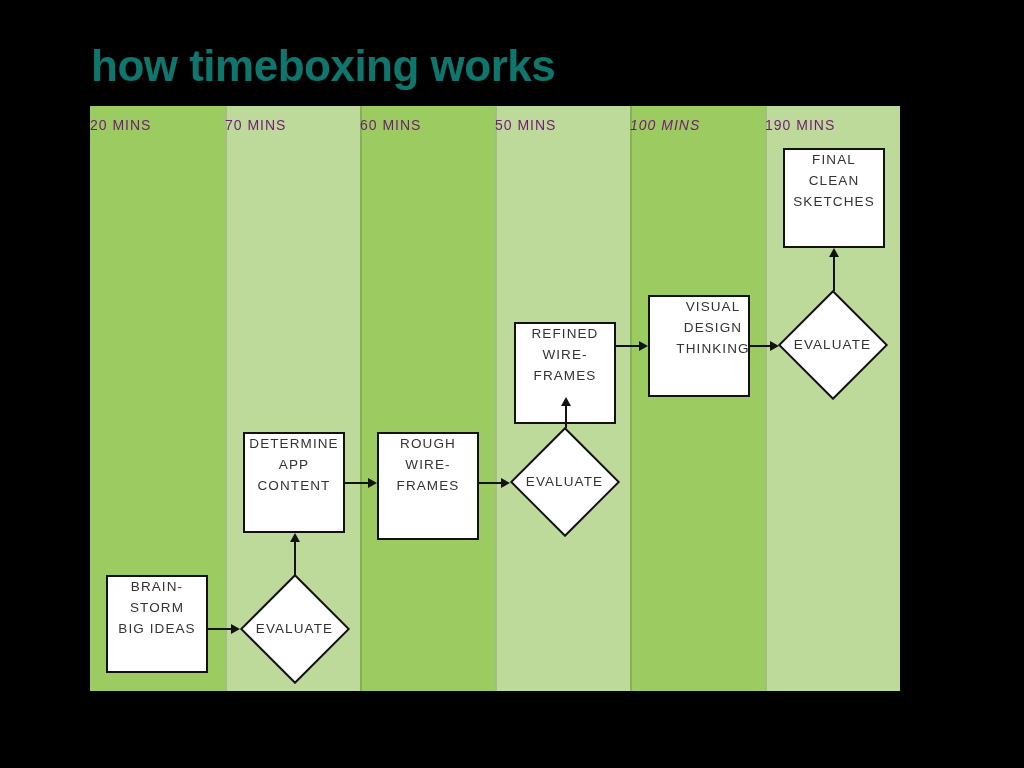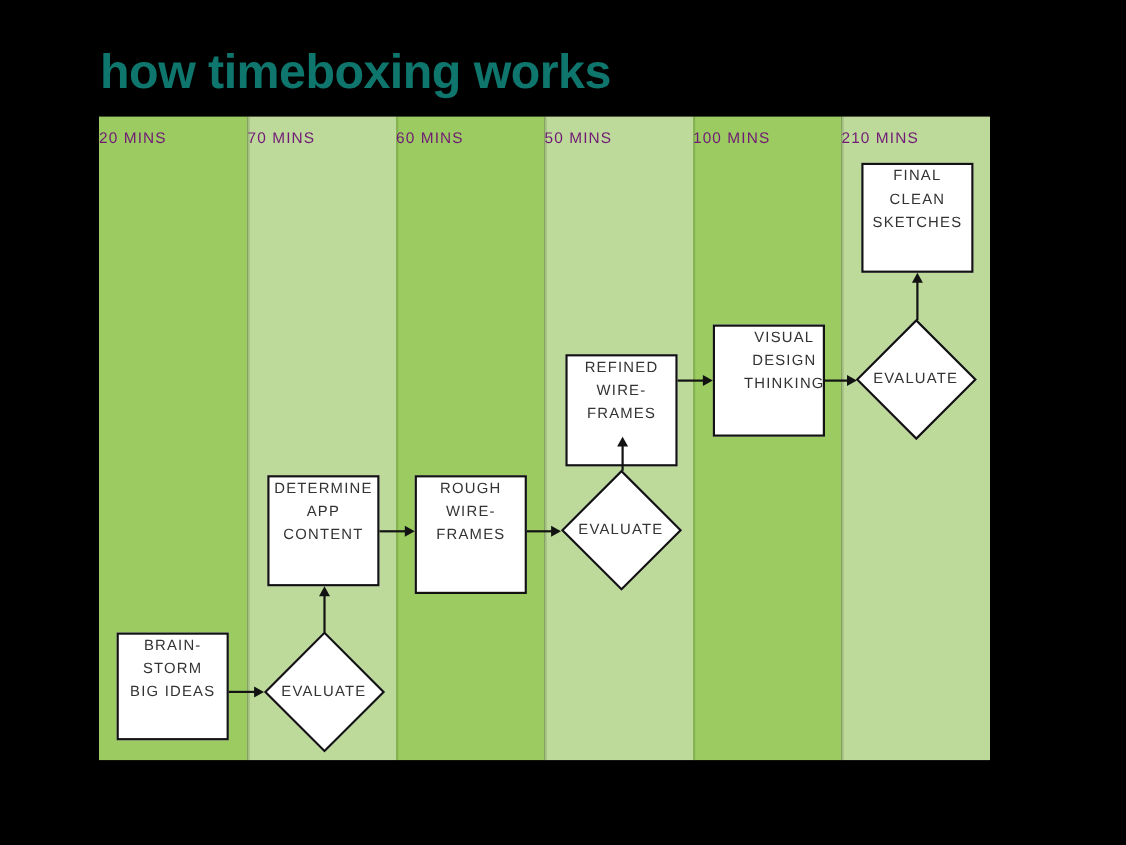--- a/index.html
+++ b/index.html
@@ -75,25 +75,25 @@
     </div>
     <div class="col col-light col-sep" style="left:135px;">
       <div class="col-label">70 MINS</div>
     </div>
     <div class="col col-dark col-sep" style="left:270px;">
       <div class="col-label">60 MINS</div>
     </div>
     <div class="col col-light col-sep" style="left:405px;">
       <div class="col-label">50 MINS</div>
     </div>
-    <div class="col col-dark col-sep" style="left:540px;">
+    <div class="col col-dark col-sep" style="left:540px;font-style:italic;">
       <div class="col-label">100 MINS</div>
     </div>
     <div class="col col-light col-sep" style="left:675px;">
-      <div class="col-label">210 MINS</div>
+      <div class="col-label">190 MINS</div>
     </div>
 
     <div class="node-box" style="left:153px; top:326px; width:102px; height:101px;">
       <div class="node-label">DETERMINE
 APP
 CONTENT</div>
     </div>
 
     <div class="node-box" style="left:16px;  top:469px; width:102px; height:98px;">
       <div class="node-label">BRAIN-

